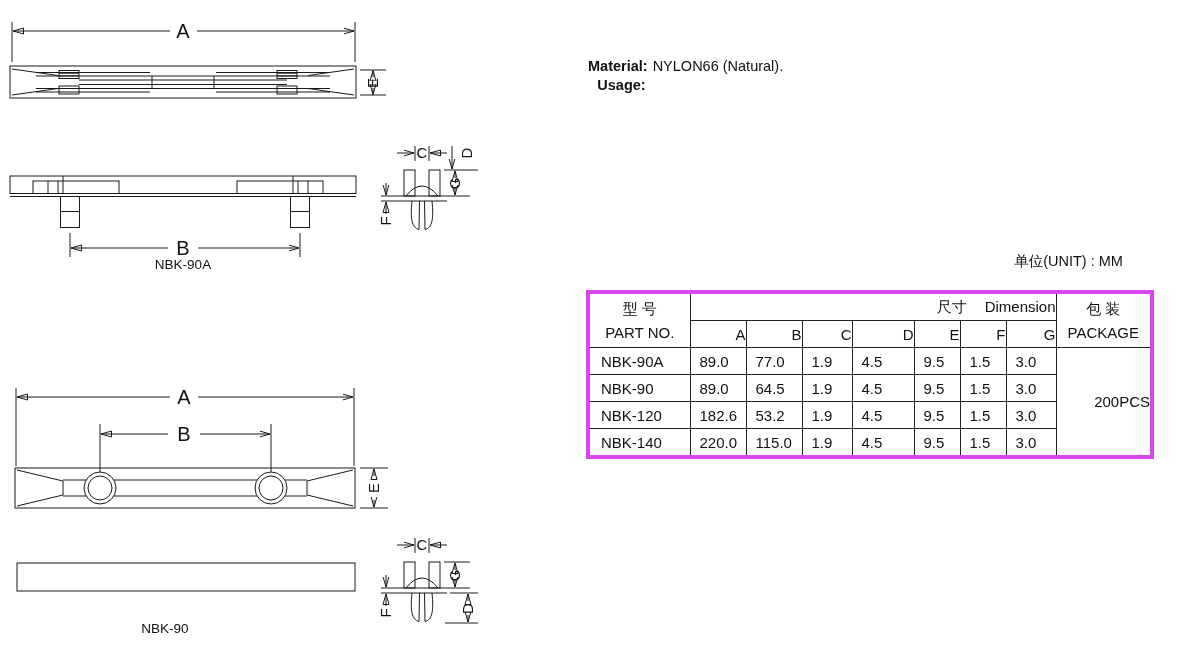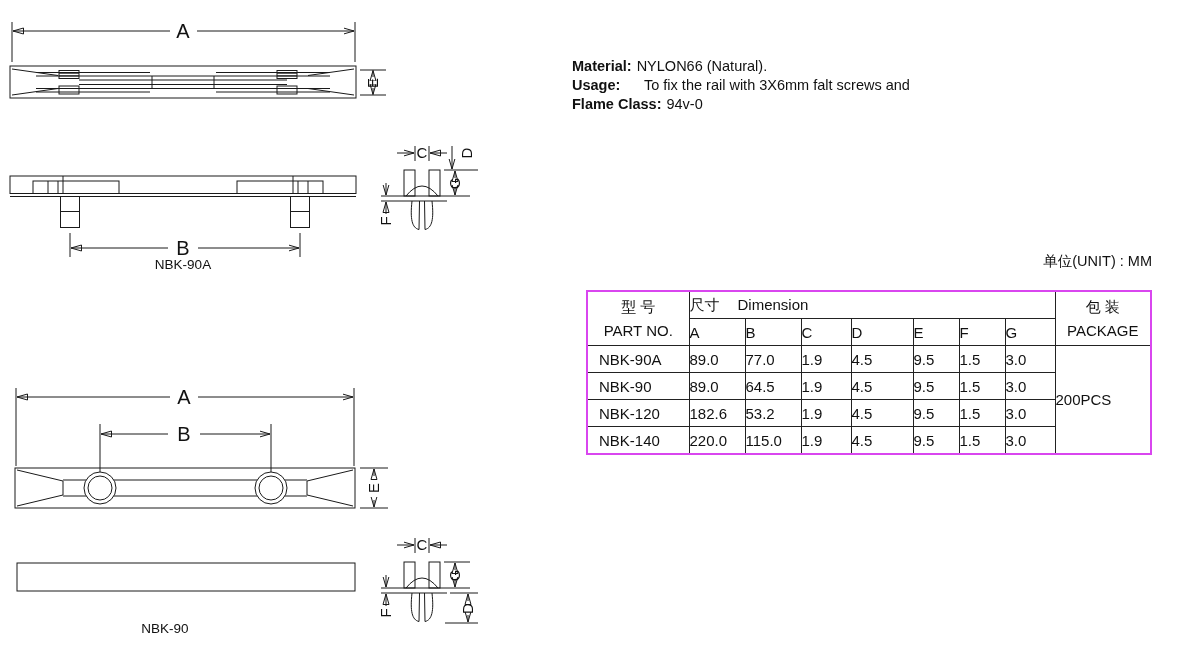--- a/index.html
+++ b/index.html
@@ -8,35 +8,35 @@
   
   #drawings{position:absolute;left:0;top:0;}
   #drawings line,#drawings rect,#drawings path,#drawings circle{
       stroke:#1a1a1a;stroke-width:1;fill:none;}
   #drawings circle.hole{fill:#fff;}
   #drawings text{font-family:"Liberation Sans",sans-serif;fill:#111;stroke:none;text-anchor:middle;}
   text.dimL{font-size:20px;}
   text.dimS{font-size:15px;}
   text.lbl{font-size:13.5px;}
   
-  .spec{position:absolute;left:572px;top:57px;width:360px;font-size:14.5px;line-height:19px;}
+  .spec{position:absolute;left:588px;top:57px;width:360px;font-size:14.5px;line-height:19px;}
   .spec b{font-weight:bold;margin-right:5px;}
-  .usage-row{display:flex;}
+  .usage-row{display:flex;text-align:center;}
   .usage-label{width:67px;flex:0 0 67px;}
   
-  .unit-note{position:absolute;left:985px;top:252px;width:167px;text-align:right;font-size:14.5px;}
+  .unit-note{position:absolute;left:985px;top:252px;width:167px;text-align:center;font-size:14.5px;}
   
   .dim-table{position:absolute;left:586px;top:290px;border-collapse:collapse;
              font-size:15px;table-layout:fixed;}
-  .dim-table{border:2px solid #d946ef;}
+  .dim-table{border:4px solid #d946ef;}
   .dim-table td,.dim-table th{border:1.2px solid #222;height:26px;padding:0;
              font-weight:normal;vertical-align:middle;}
-  .dim-table .c{text-align:left;}
+  .dim-table .c{text-align:right;}
   .dim-table .part{text-align:left;padding-left:11px;}
-  .dim-table .val{text-align:left;}
+  .dim-table .val{text-align:left;padding-left:9px;}
   .hdr2line div{text-align:center;line-height:24px;}
   .dimhdr span.en{margin-left:18px;}
 </style>
 </head>
 <body>
 
 <div id="page">
 
 <svg id="drawings" width="500" height="646" viewBox="0 0 500 646">
   <defs>
@@ -203,25 +203,21 @@
   </g>
 </svg>
 
 <div class="spec">
   <div class="spec-line">
     <b>Material:</b><span>NYLON66 (Natural).</span>
   </div>
   <div class="usage-row">
     <b class="usage-label">Usage:</b>
     <div class="usage-text">
-      <div>To fix the rail with 3X6mm falt screws and</div>
     </div>
-  </div>
-  <div class="spec-line">
-    <b>Flame Class:</b><span>94v-0</span>
   </div>
 </div>
 
 <div class="unit-note">单位(UNIT) : MM</div>
 
 <table class="dim-table">
   <colgroup>
     <col style="width:102px">
         <col style="width:56px">
         <col style="width:56px">

